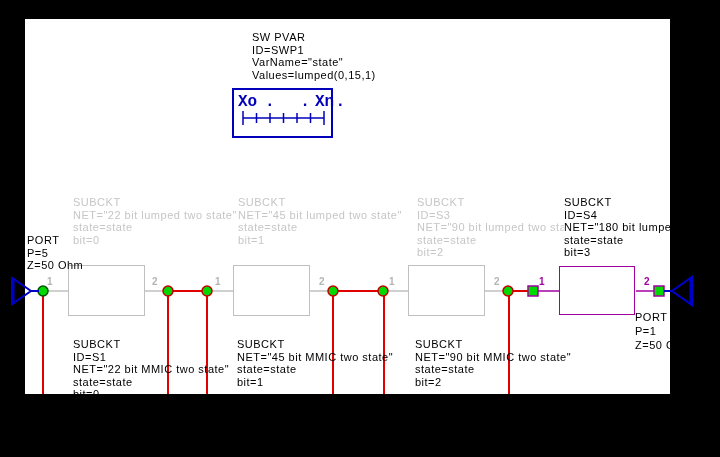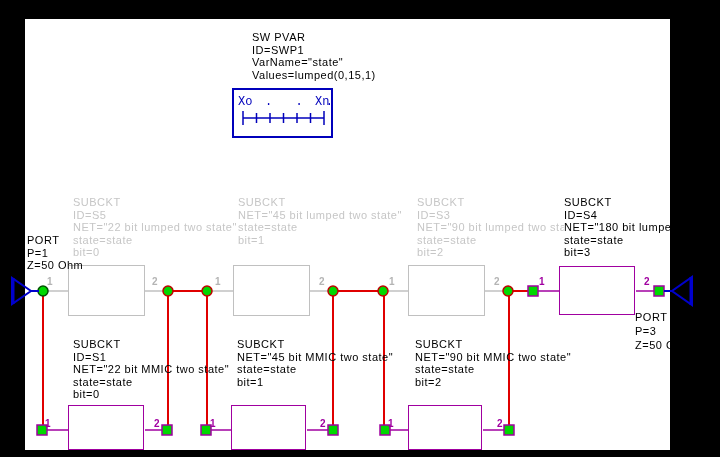--- a/index.html
+++ b/index.html
@@ -1,31 +1,31 @@
 <!DOCTYPE html>
 <html><head>
 <meta charset="utf-8">
 <style>
   html,body{margin:0;padding:0;}
   body{width:720px;height:457px;background:#000;position:relative;overflow:hidden;
        font-family:"Liberation Sans","DejaVu Sans",sans-serif;}
   #stage{position:absolute;left:0;top:0;width:720px;height:457px;}
   
-  #page{position:absolute;left:25px;top:19px;width:645px;height:431px;background:#fff;overflow:hidden;}
+  #page{position:absolute;left:25px;top:19px;width:645px;height:375px;background:#fff;overflow:hidden;}
   .txt{position:absolute;font-size:11px;line-height:12.5px;letter-spacing:.5px;white-space:nowrap;color:#000;}
   .txt.gray{color:#c6c6c6;}
   .pin{position:absolute;font-size:10px;font-weight:bold;line-height:10px;letter-spacing:0;}
   .pin.gray{color:#b4b4b4;}
   .pin.purple{color:#a000a0;}
   .box{position:absolute;background:#fff;}
   .box.grayb{border:1px solid #c0c0c0;width:75px;height:49px;}
   .box.purpleb{border:1.5px solid #a000a0;}
   #pvarbox{position:absolute;left:207px;top:69px;width:97px;height:46px;border:2px solid #0000bb;background:#fff;}
   .bluetxt{position:absolute;color:#0000bb;font-family:"Liberation Mono","DejaVu Sans Mono",monospace;
-           font-weight:normal;font-size:12px;line-height:11px;}
+           font-weight:bold;font-size:16px;line-height:11px;}
   svg{position:absolute;left:0;top:0;}
   .nopointer{pointer-events:none;}
 </style>
 </head>
 <body>
 
 <div id="stage">
 
   <div id="page">
 
@@ -112,21 +112,20 @@
     <div class="box grayb" style="left:383px;top:246px"></div>
 
     <div class="box purpleb" style="left:534px;top:247px;width:74px;height:47px"></div>
 
     <div class="box purpleb" style="left:43px;top:386px;width:74px;height:43px"></div>
     <div class="box purpleb" style="left:206px;top:386px;width:73px;height:43px"></div>
     <div class="box purpleb" style="left:383px;top:386px;width:72px;height:43px"></div>
 
     <div class="txt gray" style="left:48px;top:177px">
       <div>SUBCKT</div>
-      <div>ID=S5</div>
       <div>NET="22 bit lumped two state"</div>
       <div>state=state</div>
       <div>bit=0</div>
     </div>
     <div class="txt gray" style="left:213px;top:177px">
       <div>SUBCKT</div>
       <div>NET="45 bit lumped two state"</div>
       <div>state=state</div>
       <div>bit=1</div>
     </div>
@@ -161,26 +160,26 @@
     </div>
     <div class="txt" style="left:390px;top:319px">
       <div>SUBCKT</div>
       <div>NET="90 bit MMIC two state"</div>
       <div>state=state</div>
       <div>bit=2</div>
     </div>
 
     <div class="txt" style="left:2px;top:215px">
       <div>PORT</div>
-      <div>P=1</div>
+      <div>P=5</div>
       <div>Z=50 Ohm</div>
     </div>
     <div class="txt" style="left:610px;top:291px;line-height:14px">
       <div>PORT</div>
-      <div>P=3</div>
+      <div>P=1</div>
       <div>Z=50 Ohm</div>
     </div>
 
     <div class="pin gray" style="left:22px;top:258px">1</div>
     <div class="pin gray" style="left:127px;top:258px">2</div>
     <div class="pin gray" style="left:190px;top:258px">1</div>
     <div class="pin gray" style="left:294px;top:258px">2</div>
     <div class="pin gray" style="left:364px;top:258px">1</div>
     <div class="pin gray" style="left:469px;top:258px">2</div>
     <div class="pin purple" style="left:514px;top:258px">1</div>

